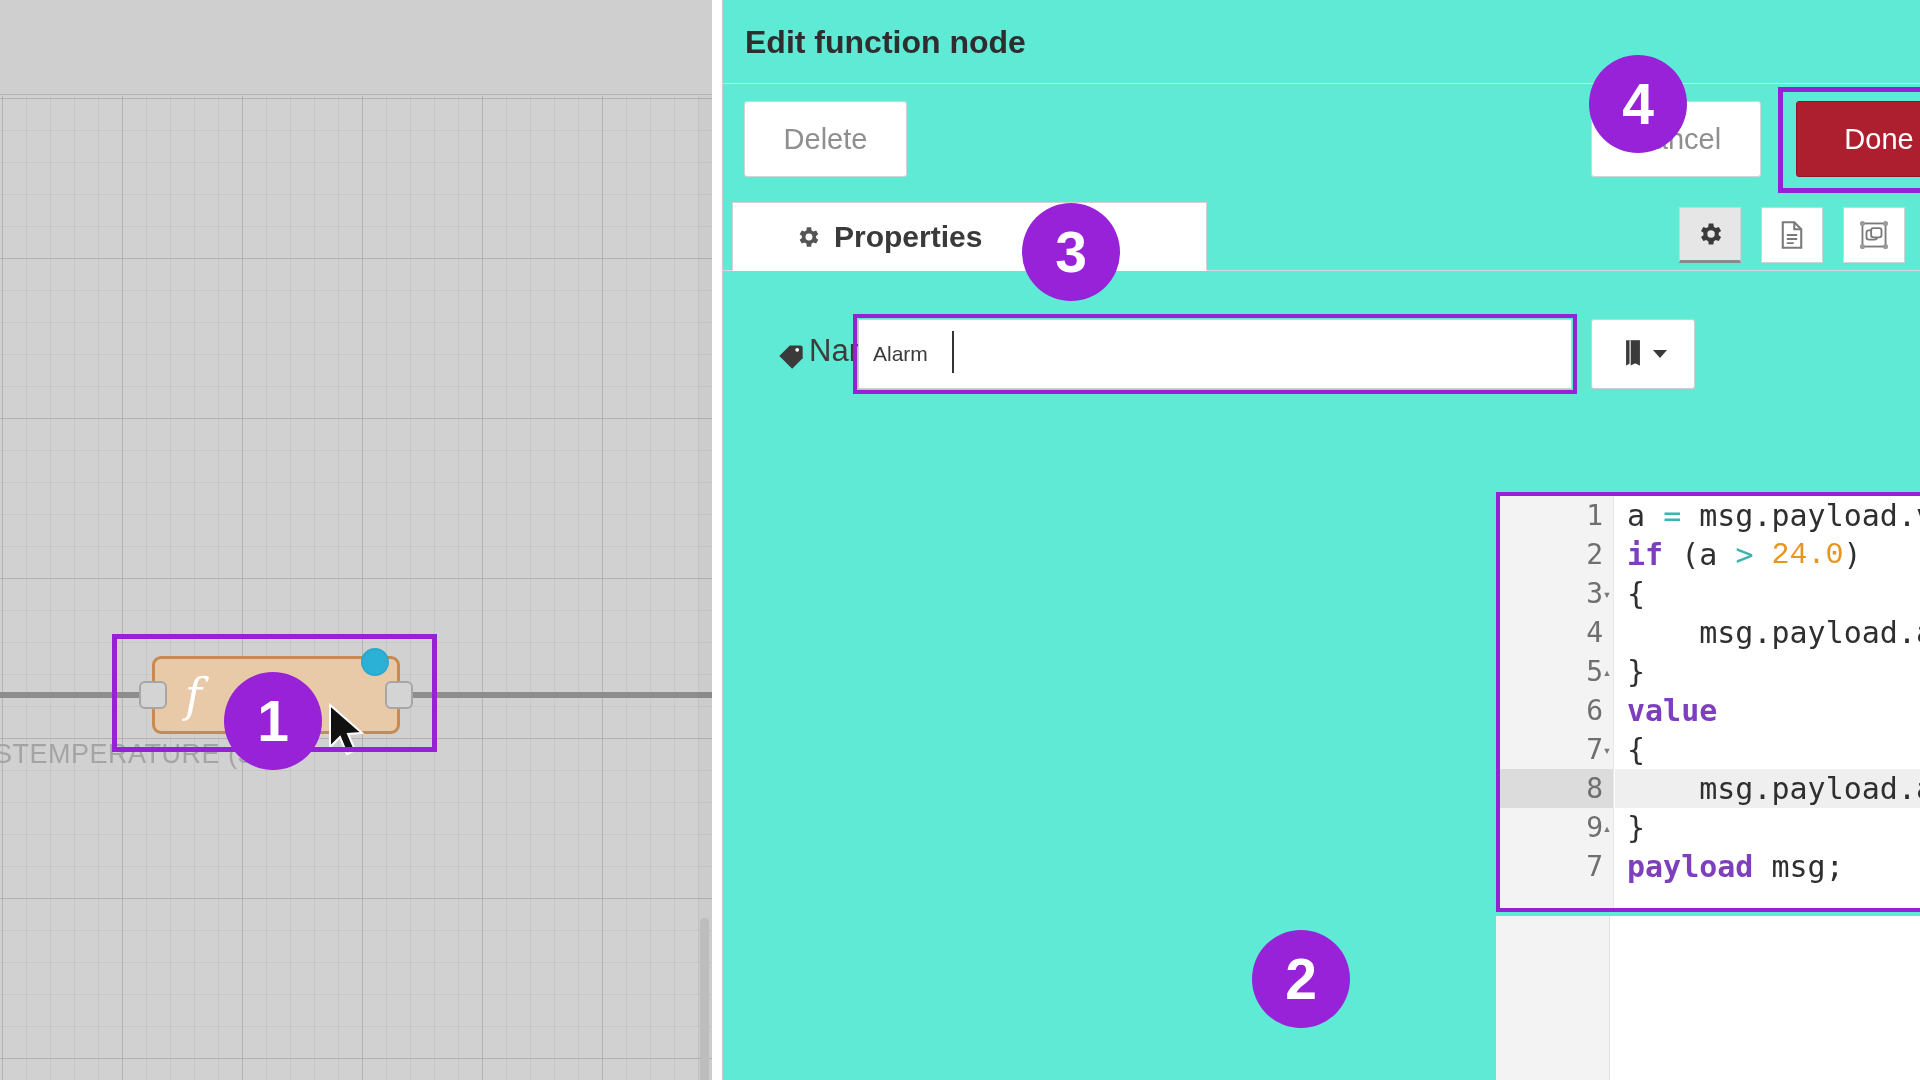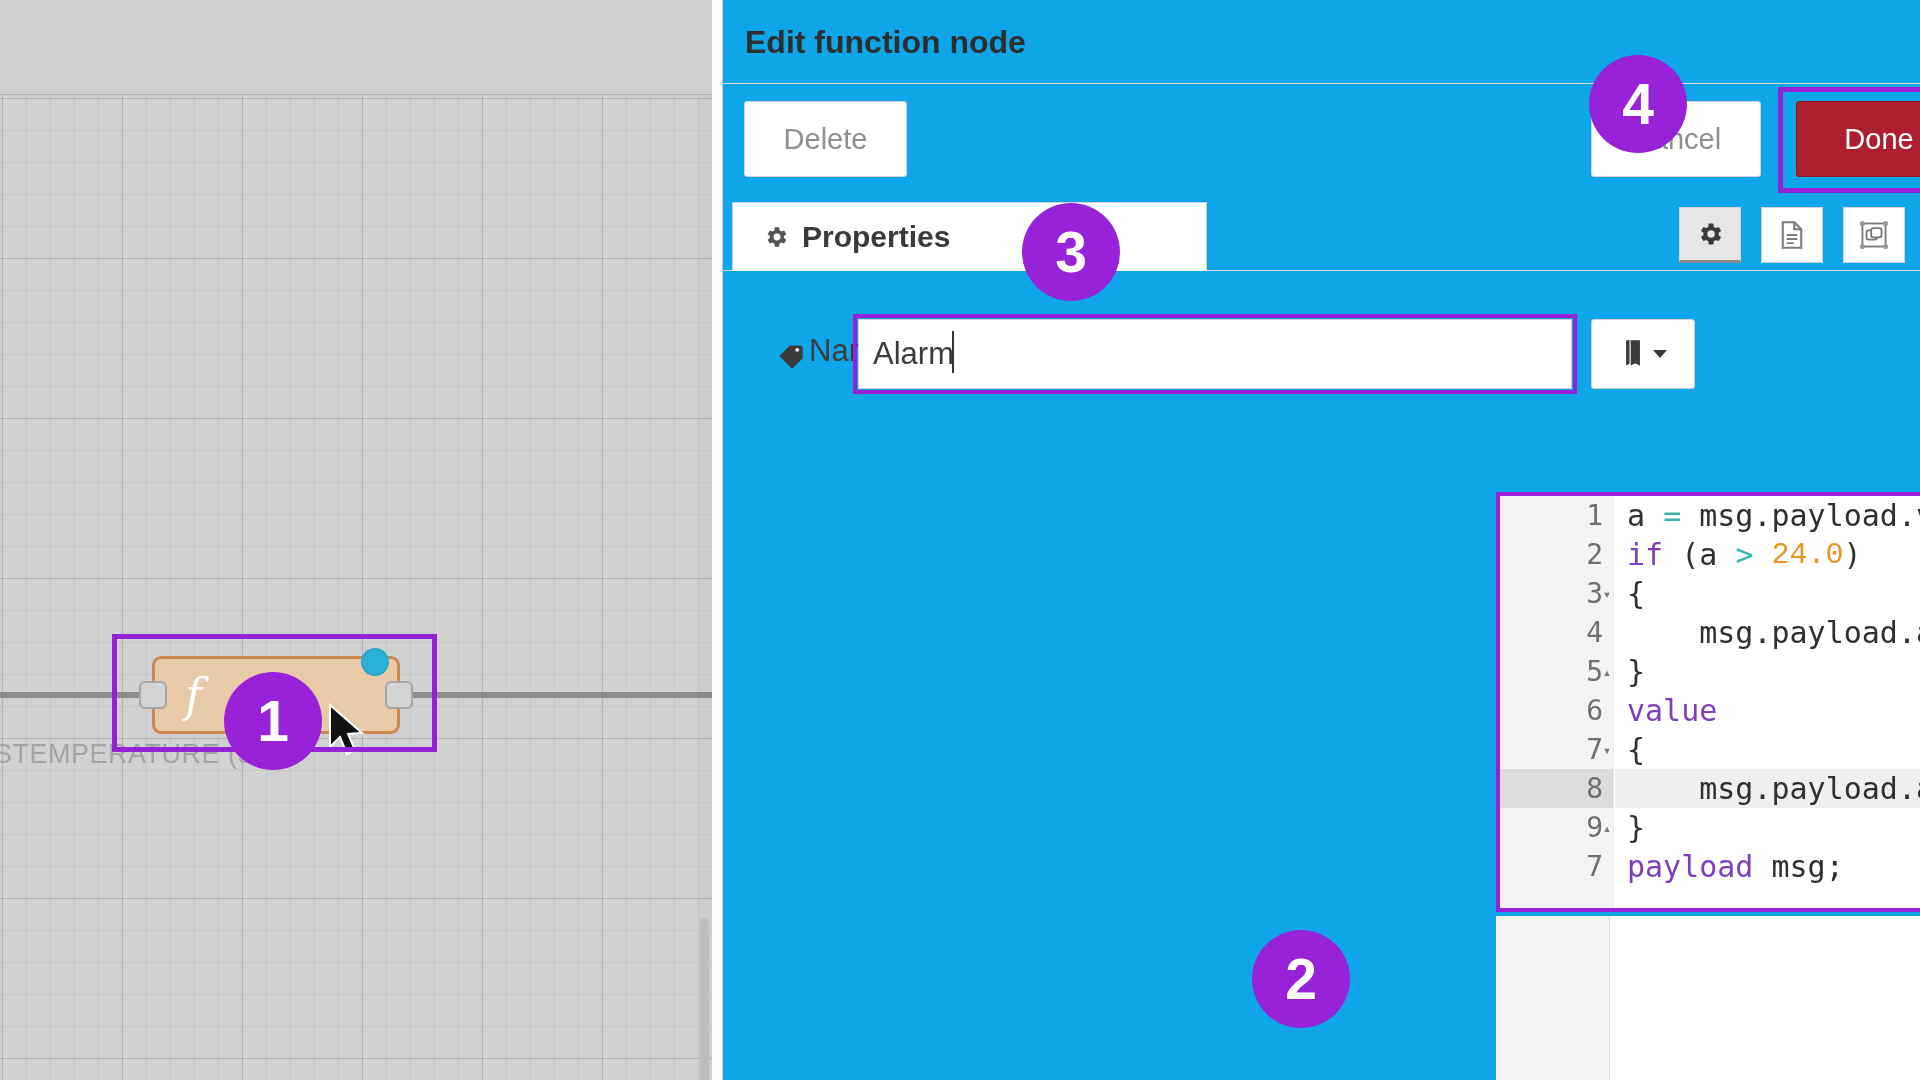--- a/index.html
+++ b/index.html
@@ -94,21 +94,21 @@
   }
   #canvas-scroll-thumb {
     position: absolute; right: 3px; top: 822px; width: 9px; height: 170px;
     background: #bdbdbd; border-radius: 5px;
   }
 
   
   #dialog {
     position: absolute; left: 722px; top: 0;
     width: 1198px; height: 1080px;
-    background: #0ea5e9;
+    background: #5eead4;
     border-left: 1px solid #cccccc;
   }
   #dialog-header {
     position: absolute; left: 0; top: 0; width: 1198px; height: 84px;
     border-bottom: 1px solid #dcdcdc;
   }
   #dialog-title {
     position: absolute; left: 22px; top: 24px;
     font-size: 32px; font-weight: bold; color: #2e2e2e;
   }
@@ -141,21 +141,21 @@
   #tab-bar {
     position: absolute; left: 0; top: 199px; width: 1198px; height: 72px;
     border-bottom: 1px solid #d8d8d8;
   }
   #tab-properties {
     position: absolute; left: 9px; top: 3px;
     width: 475px; height: 69px;
     background: #ffffff;
     border: 1px solid #d2d2d2;
     border-bottom: 1px solid #ffffff;
-    display: flex; align-items: center;
+    display: flex; align-items: center; padding-left: 32px;
   }
   #tab-properties .gear { margin-left: 30px; margin-right: 13px; display:flex; }
   #tab-properties .tab-label {
     font-size: 30px; font-weight: bold; color: #3a3a3a;
   }
   .icon-btn {
     position: absolute; top: 8px;
     width: 62px; height: 56px;
     border: 1px solid #d2d2d2; background: #ffffff;
     display: flex; align-items: center; justify-content: center;
@@ -169,21 +169,21 @@
   #name-row { position: absolute; left: 0; top: 325px; width: 1198px; height: 85px; }
   #tag-icon { position: absolute; left: 54px; top: 17px; }
   #name-label {
     position: absolute; left: 86px; top: 8px;
     font-size: 31px; color: #3c3c3c;
   }
   #name-input {
     position: absolute; left: 135px; top: -6px;
     width: 714px; height: 70px;
     background: #ffffff; border: 1px solid #cfcfcf;
-    font-size: 31px; color: #3a3a3a;
+    font-size: 21px; color: #3a3a3a;
     padding: 0 14px;
     font-family: "Liberation Sans", sans-serif;
   }
   #hl-name {
     position: absolute; left: 130px; top: -11px;
     width: 724px; height: 80px;
     border: 4px solid #9522d6;
     pointer-events: none;
   }
   #name-caret {
@@ -256,21 +256,21 @@
     height: 39px; display: flex; align-items: center;
     font-family: "DejaVu Sans Mono", "Liberation Mono", monospace;
     font-size: 30px; color: #2f2f2f;
     white-space: pre;
   }
   .cline.active-row {
     background: #efefef;
     margin-left: -12px; padding-left: 12px;
     width: calc(100% + 12px);
   }
-  .kw   { color: #7d3fbd; }
+  .kw   { color: #7d3fbd; font-weight: bold; }
   .num  { color: #e8951d; font-family: Liberation Mono, monospace; }
   .op   { color: #3bb5ae; }
   .pln  { color: #2f2f2f; }
 
   
   .badge {
     position: absolute;
     border-radius: 50%;
     background: #9722d8;
     color: #ffffff;

